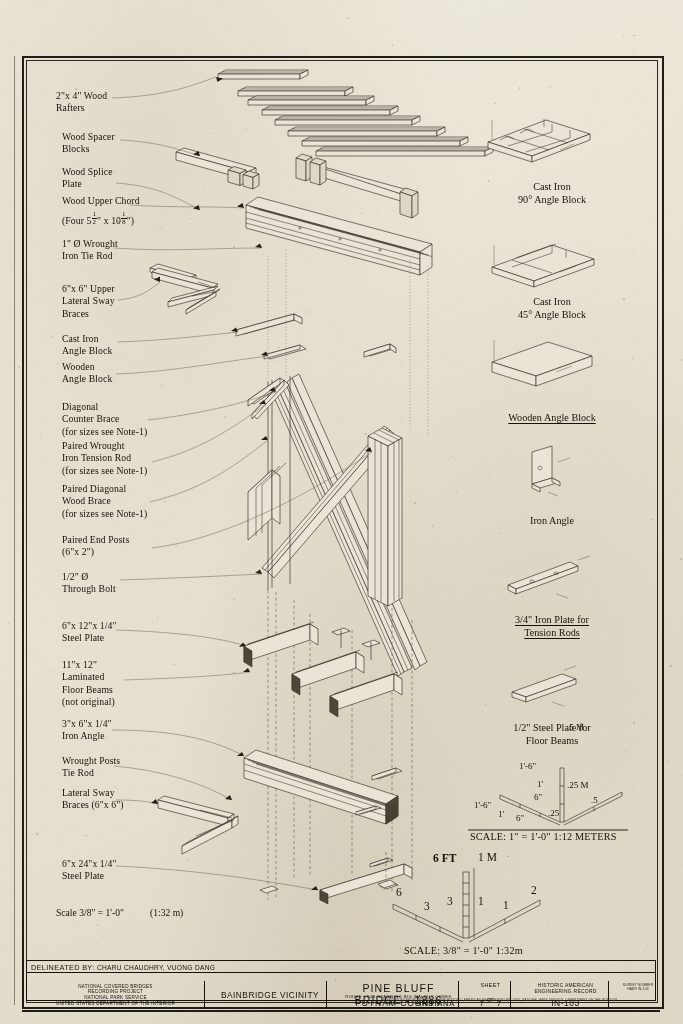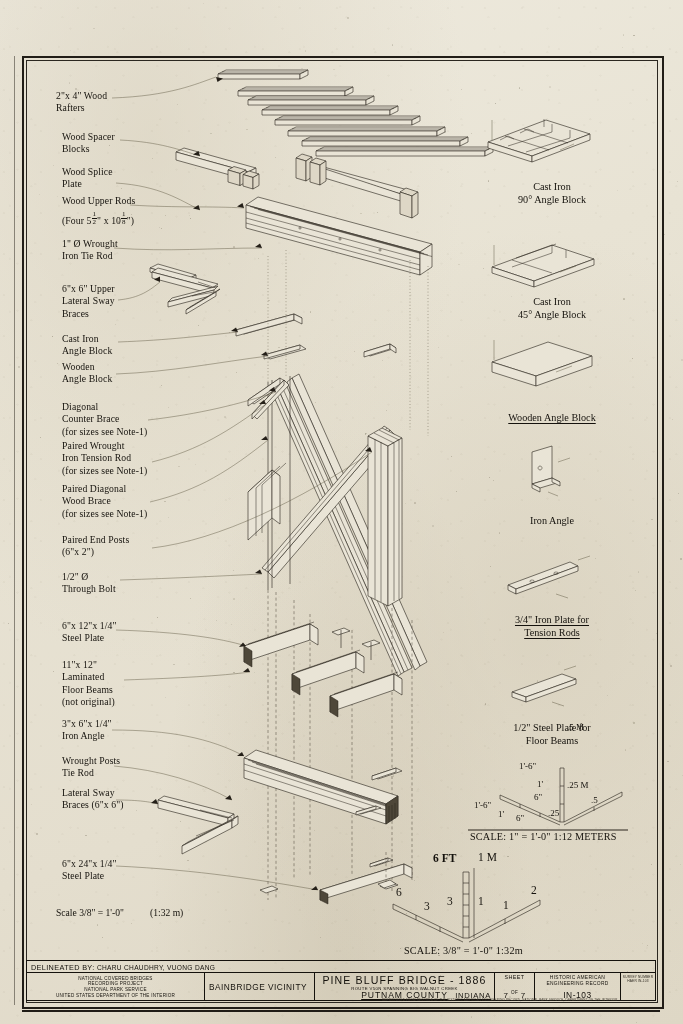--- a/index.html
+++ b/index.html
@@ -69,21 +69,21 @@
   #title-scale .gap{display:inline-block;width:26px;}
 
   
   #titleblock{position:absolute;left:26px;top:960px;width:630px;height:41px;
     border:1.3px solid #15120d;box-sizing:border-box;}
   #tb-top{position:absolute;left:0;top:0;width:100%;height:12px;
     border-bottom:1.1px solid #15120d;box-sizing:border-box;}
   #tb-delin{position:absolute;left:4px;top:1.5px;font-family:"Liberation Sans",sans-serif;
     font-size:7.3px;letter-spacing:.35px;color:#15120d;}
   #tb-delin .nm{font-size:6.6px;letter-spacing:.3px;}
-  #tb-body{position:absolute;left:0;top:12px;width:100%;height:28px;display:flex;}
+  #tb-body{position:absolute;left:0;top:20px;width:100%;height:28px;display:flex;gap:12px;}
   .tbcell{border-right:1.1px solid #15120d;box-sizing:border-box;position:relative;height:100%;}
   .tbcell:last-child{border-right:none;}
   #tb-agency{width:178px;display:flex;align-items:center;justify-content:center;}
   #tb-agency .ag{font-family:"Liberation Sans",sans-serif;font-size:4.6px;line-height:5.6px;
     letter-spacing:.25px;text-align:center;color:#15120d;}
   #tb-loc{width:110px;display:flex;align-items:center;padding-left:4px;
     font-family:"Liberation Sans",sans-serif;font-size:8.3px;letter-spacing:.5px;color:#15120d;}
   #tb-name{flex:1;position:relative;}
   #tb-name .bn{position:absolute;left:0;right:0;top:1px;text-align:center;
     font-family:"Liberation Sans",sans-serif;font-size:10.6px;letter-spacing:1.1px;color:#15120d;}
@@ -848,21 +848,21 @@
       <path class="dash" d="M386,852 L386,882"></path>
     </g>
   </svg>
 
   <div class="lbl" style="left:56px;top:90px;">2"x 4" Wood
 Rafters</div>
   <div class="lbl" style="left:62px;top:131px;">Wood Spacer
 Blocks</div>
   <div class="lbl" style="left:62px;top:166px;">Wood Splice
 Plate</div>
-  <div class="lbl" style="left:62px;top:195px;">Wood Upper Rods</div>
+  <div class="lbl" style="left:62px;top:195px;">Wood Upper Chord</div>
   <div class="lbl" style="left:62px;top:211px;">(Four 5<span class="frac"><b>1</b><i>2</i></span>" x 10<span class="frac"><b>1</b><i>8</i></span>")</div>
   <div class="lbl" style="left:62px;top:238px;">1" Ø Wrought
 Iron Tie Rod</div>
   <div class="lbl" style="left:62px;top:283px;">6"x 6" Upper
 Lateral Sway
 Braces</div>
   <div class="lbl" style="left:62px;top:333px;">Cast Iron
 Angle Block</div>
   <div class="lbl" style="left:62px;top:361px;">Wooden
 Angle Block</div>

